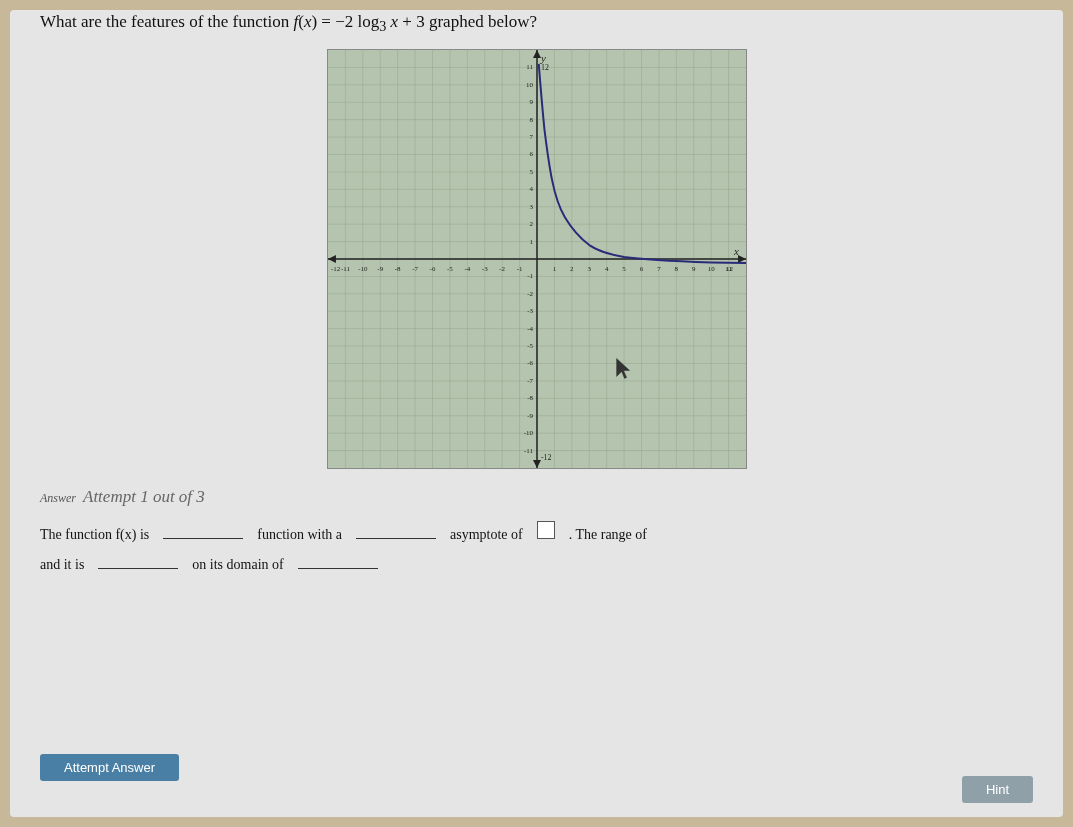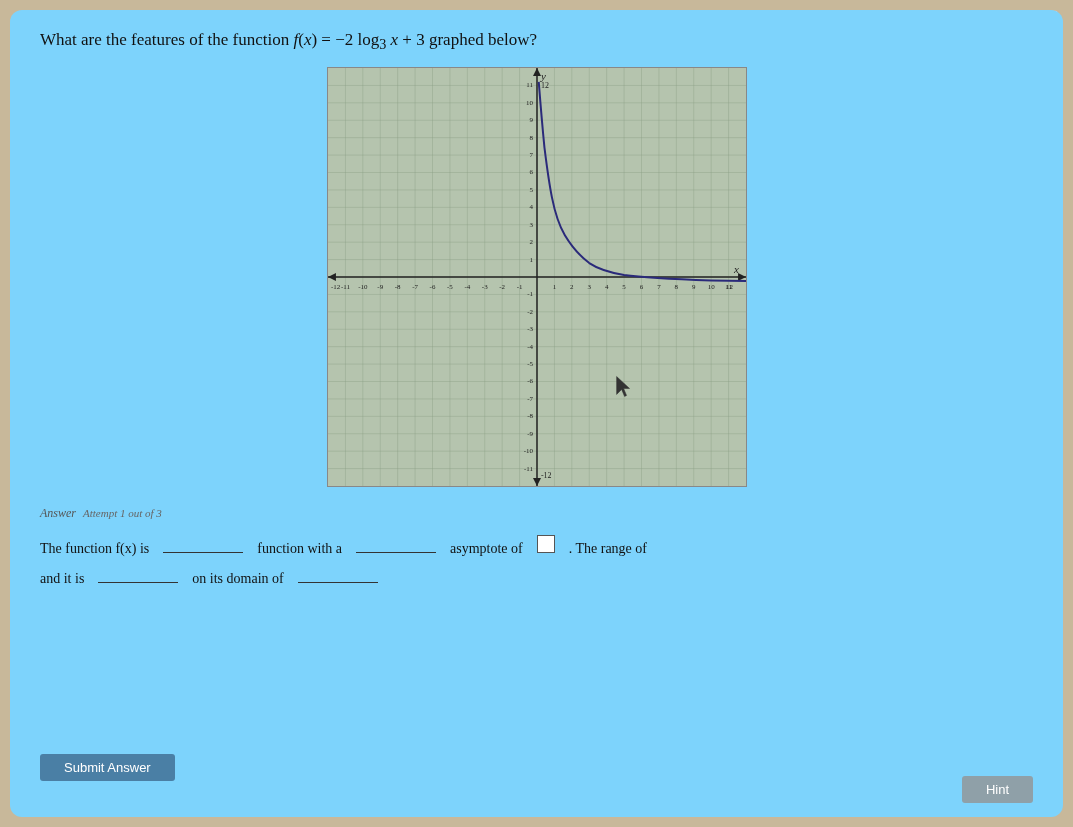--- a/index.html
+++ b/index.html
@@ -10,23 +10,23 @@
       font-family: 'Times New Roman', Times, serif;
       overflow: hidden;
       position: relative;
     }
     .main-container {
       position: absolute;
       top: 10px;
       left: 10px;
       right: 10px;
       bottom: 10px;
-      background: #7dd3fc;
-      border-radius: 12px;
-      padding: 20px 30px;
+      background: #e5e5e5;
+      border-radius: 4px;
+      padding: 2px 30px;
     }
     .question-title {
       font-size: 17px;
       color: #111;
       margin-bottom: 14px;
       font-weight: normal;
     }
     .graph-area {
       display: flex;
       justify-content: center;
@@ -276,21 +276,21 @@
         <text x="3" y="222" font-size="7" fill="#222">-12</text>
         <text x="400" y="222" font-size="7" fill="#222">12</text>
 
       </svg>
     </div>
   </div>
 
   <div class="answer-section">
     <div class="answer-label">
       <span>Answer</span>
-      &nbsp;<span style="font-size:11px; color:#666;">Attempt 1 out of 3</span>
+      &nbsp;<span style="font-size:17px; color:#666;">Attempt 1 out of 3</span>
     </div>
 
     <div class="sentence-row">
       <span>The function f(x) is</span>
       <span class="blank"></span>
       <span>function with a</span>
       <span class="blank"></span>
       <span>asymptote of</span>
       <span class="checkbox-blank"></span>
       <span>. The range of</span>
@@ -299,17 +299,17 @@
     <div class="sentence-row">
       <span>and it is</span>
       <span class="blank"></span>
       <span>on its domain of</span>
       <span class="blank"></span>
     </div>
 
   </div>
 
   <div class="bottom-buttons">
-    <button class="btn btn-blue">Submit Answer</button>
+    <button class="btn btn-blue">Attempt Answer</button>
     <button class="btn btn-gray">Hint</button>
   </div>
 
 </div>
 
 </body></html>

